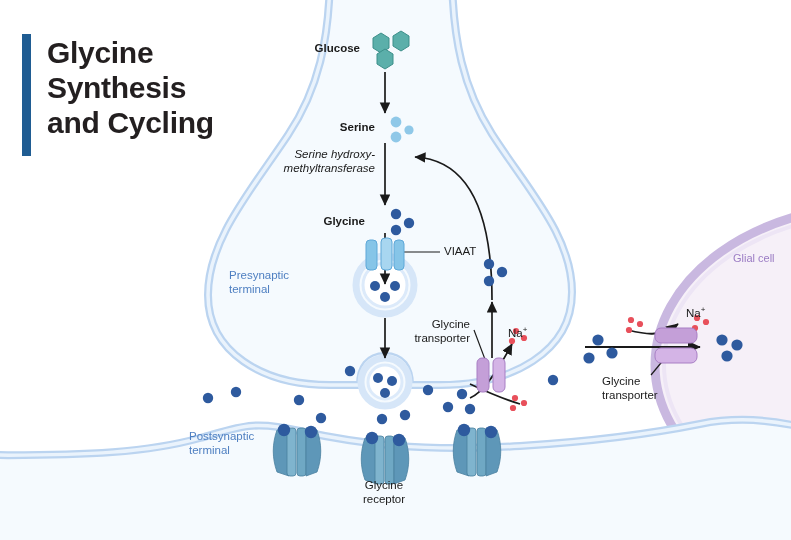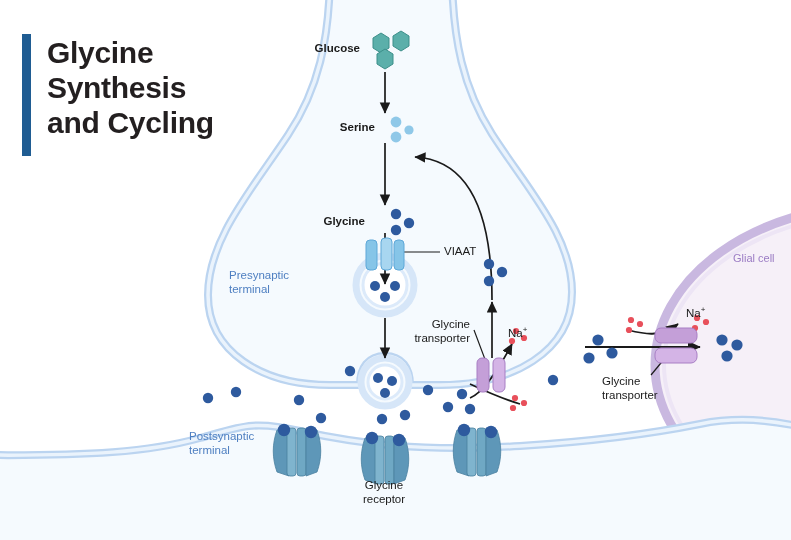--- a/index.html
+++ b/index.html
@@ -264,20 +264,22 @@
     <div class="title-bar"></div>
     <div class="title-text">Glycine
 Synthesis
 and Cycling</div>
   </div>
 
   <div class="lbl lbl-bold lbl-right" style="left:250px;top:42px;width:110px;">Glucose</div>
 
   <div class="lbl lbl-bold lbl-right" style="left:265px;top:121px;width:110px;">Serine</div>
 
+  <div class="lbl lbl-ital lbl-right" style="left:240px;top:148px;width:135px;">Serine hydroxy-
+methyltransferase</div>
 
   <div class="lbl lbl-bold lbl-right" style="left:255px;top:215px;width:110px;">Glycine</div>
 
   <div class="lbl lbl-plain" style="left:444px;top:245px;text-align:right;">VIAAT</div>
 
   <div class="lbl lbl-blue" style="left:212px;top:268px;">Presynaptic
 terminal</div>
 
   <div class="lbl lbl-plain lbl-right" style="left:388px;top:318px;width:82px;line-height:1.2;">Glycine
 transporter</div>

